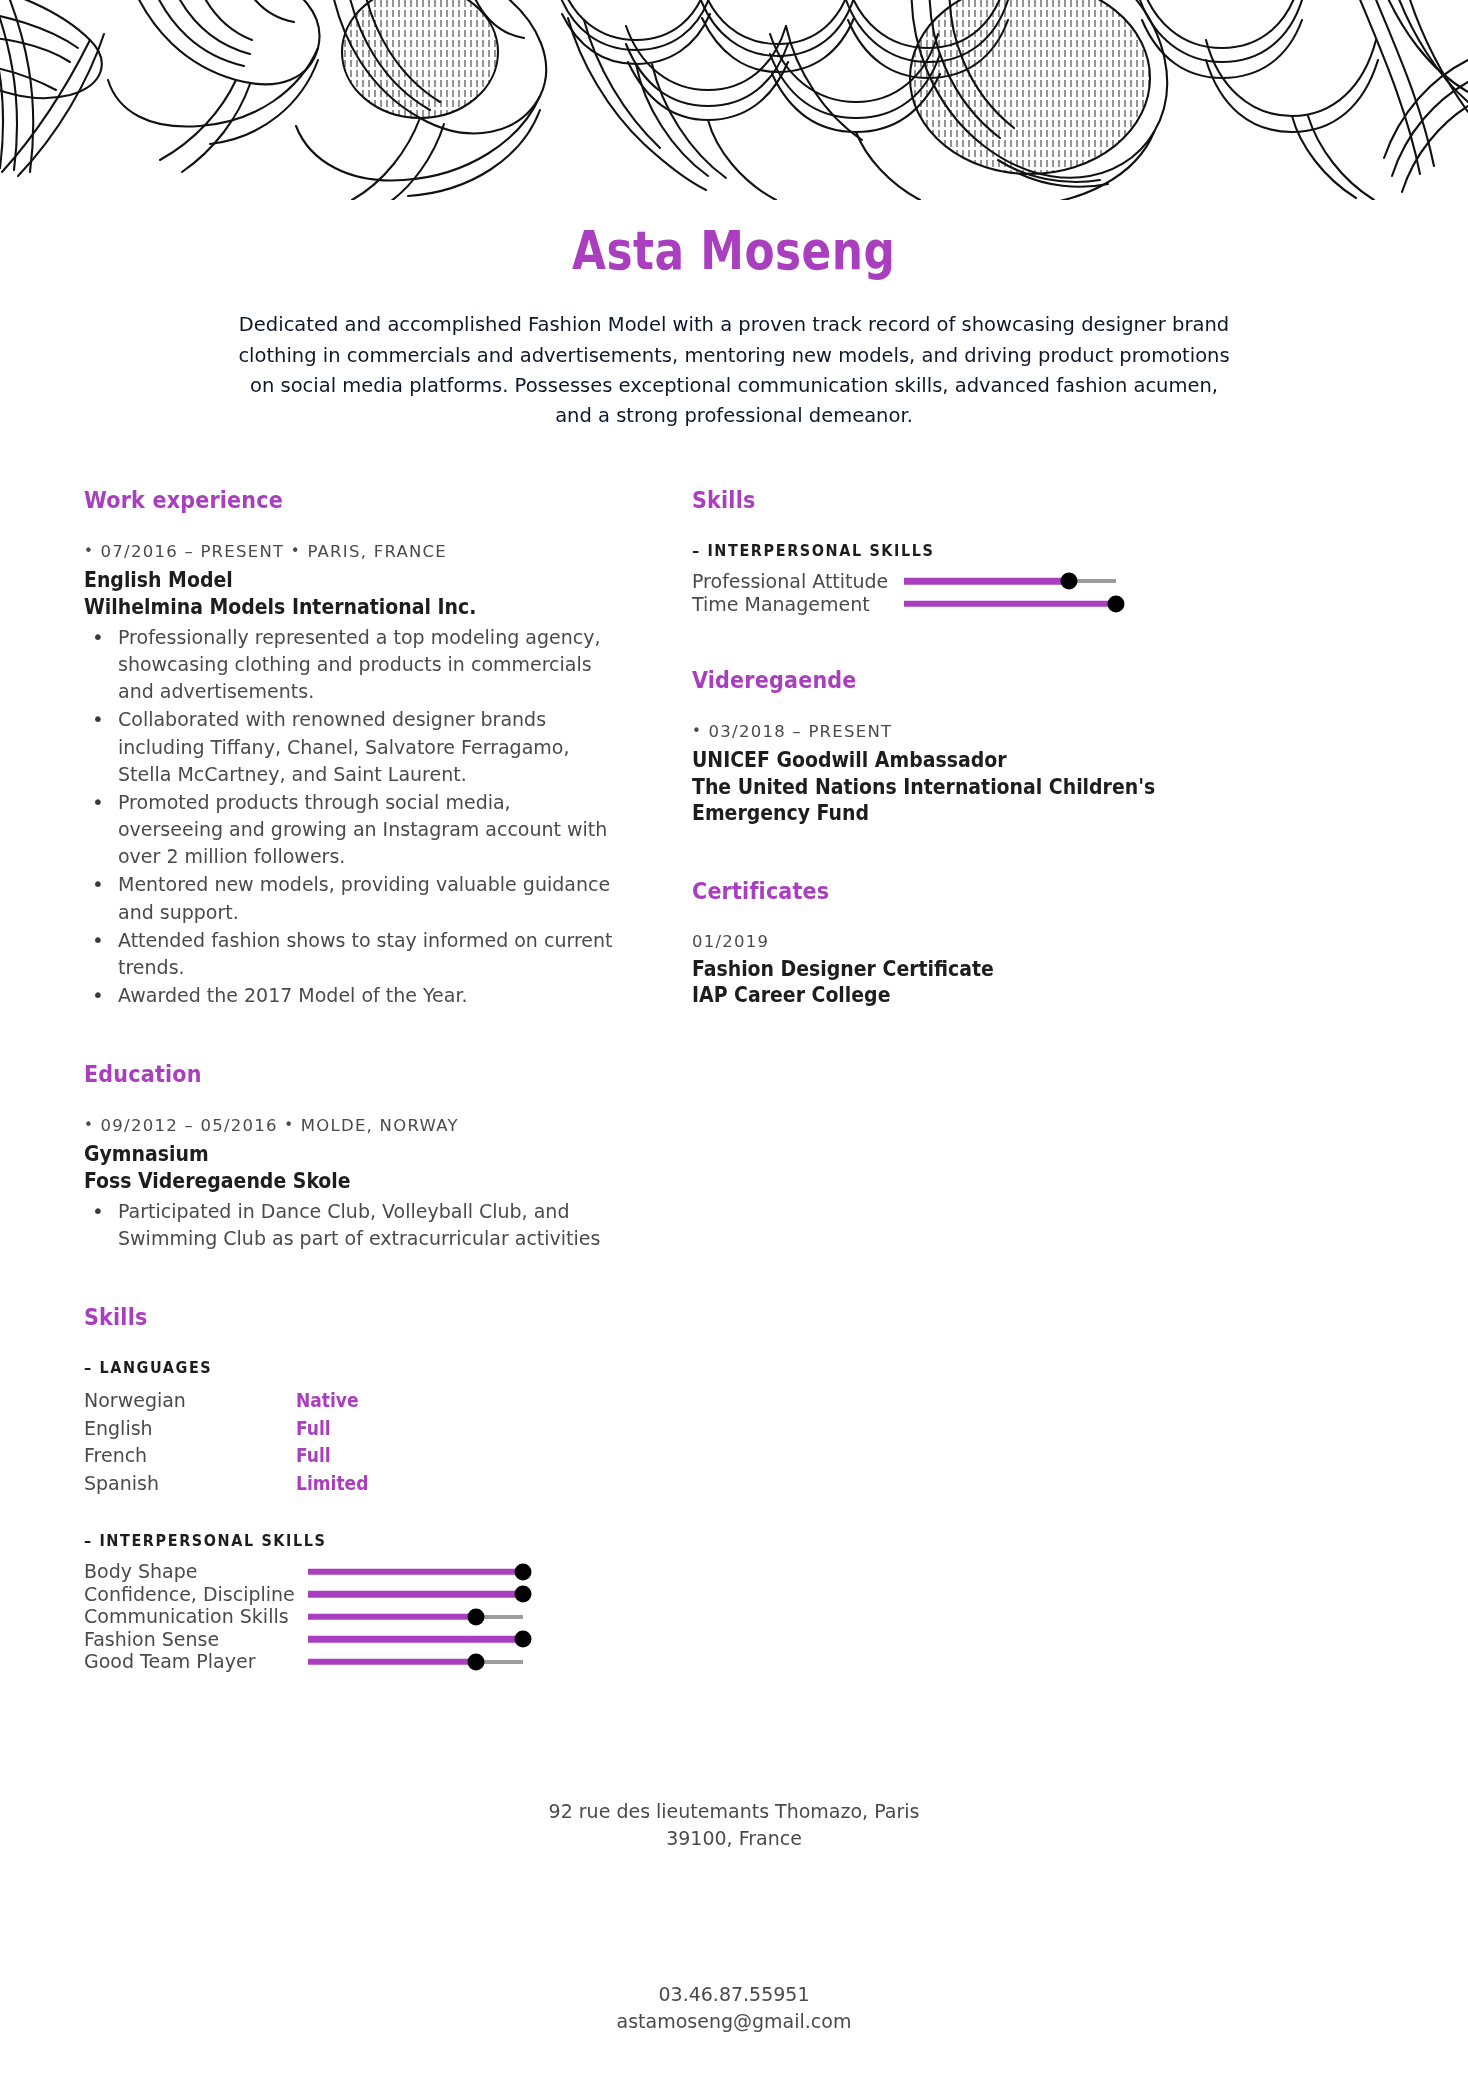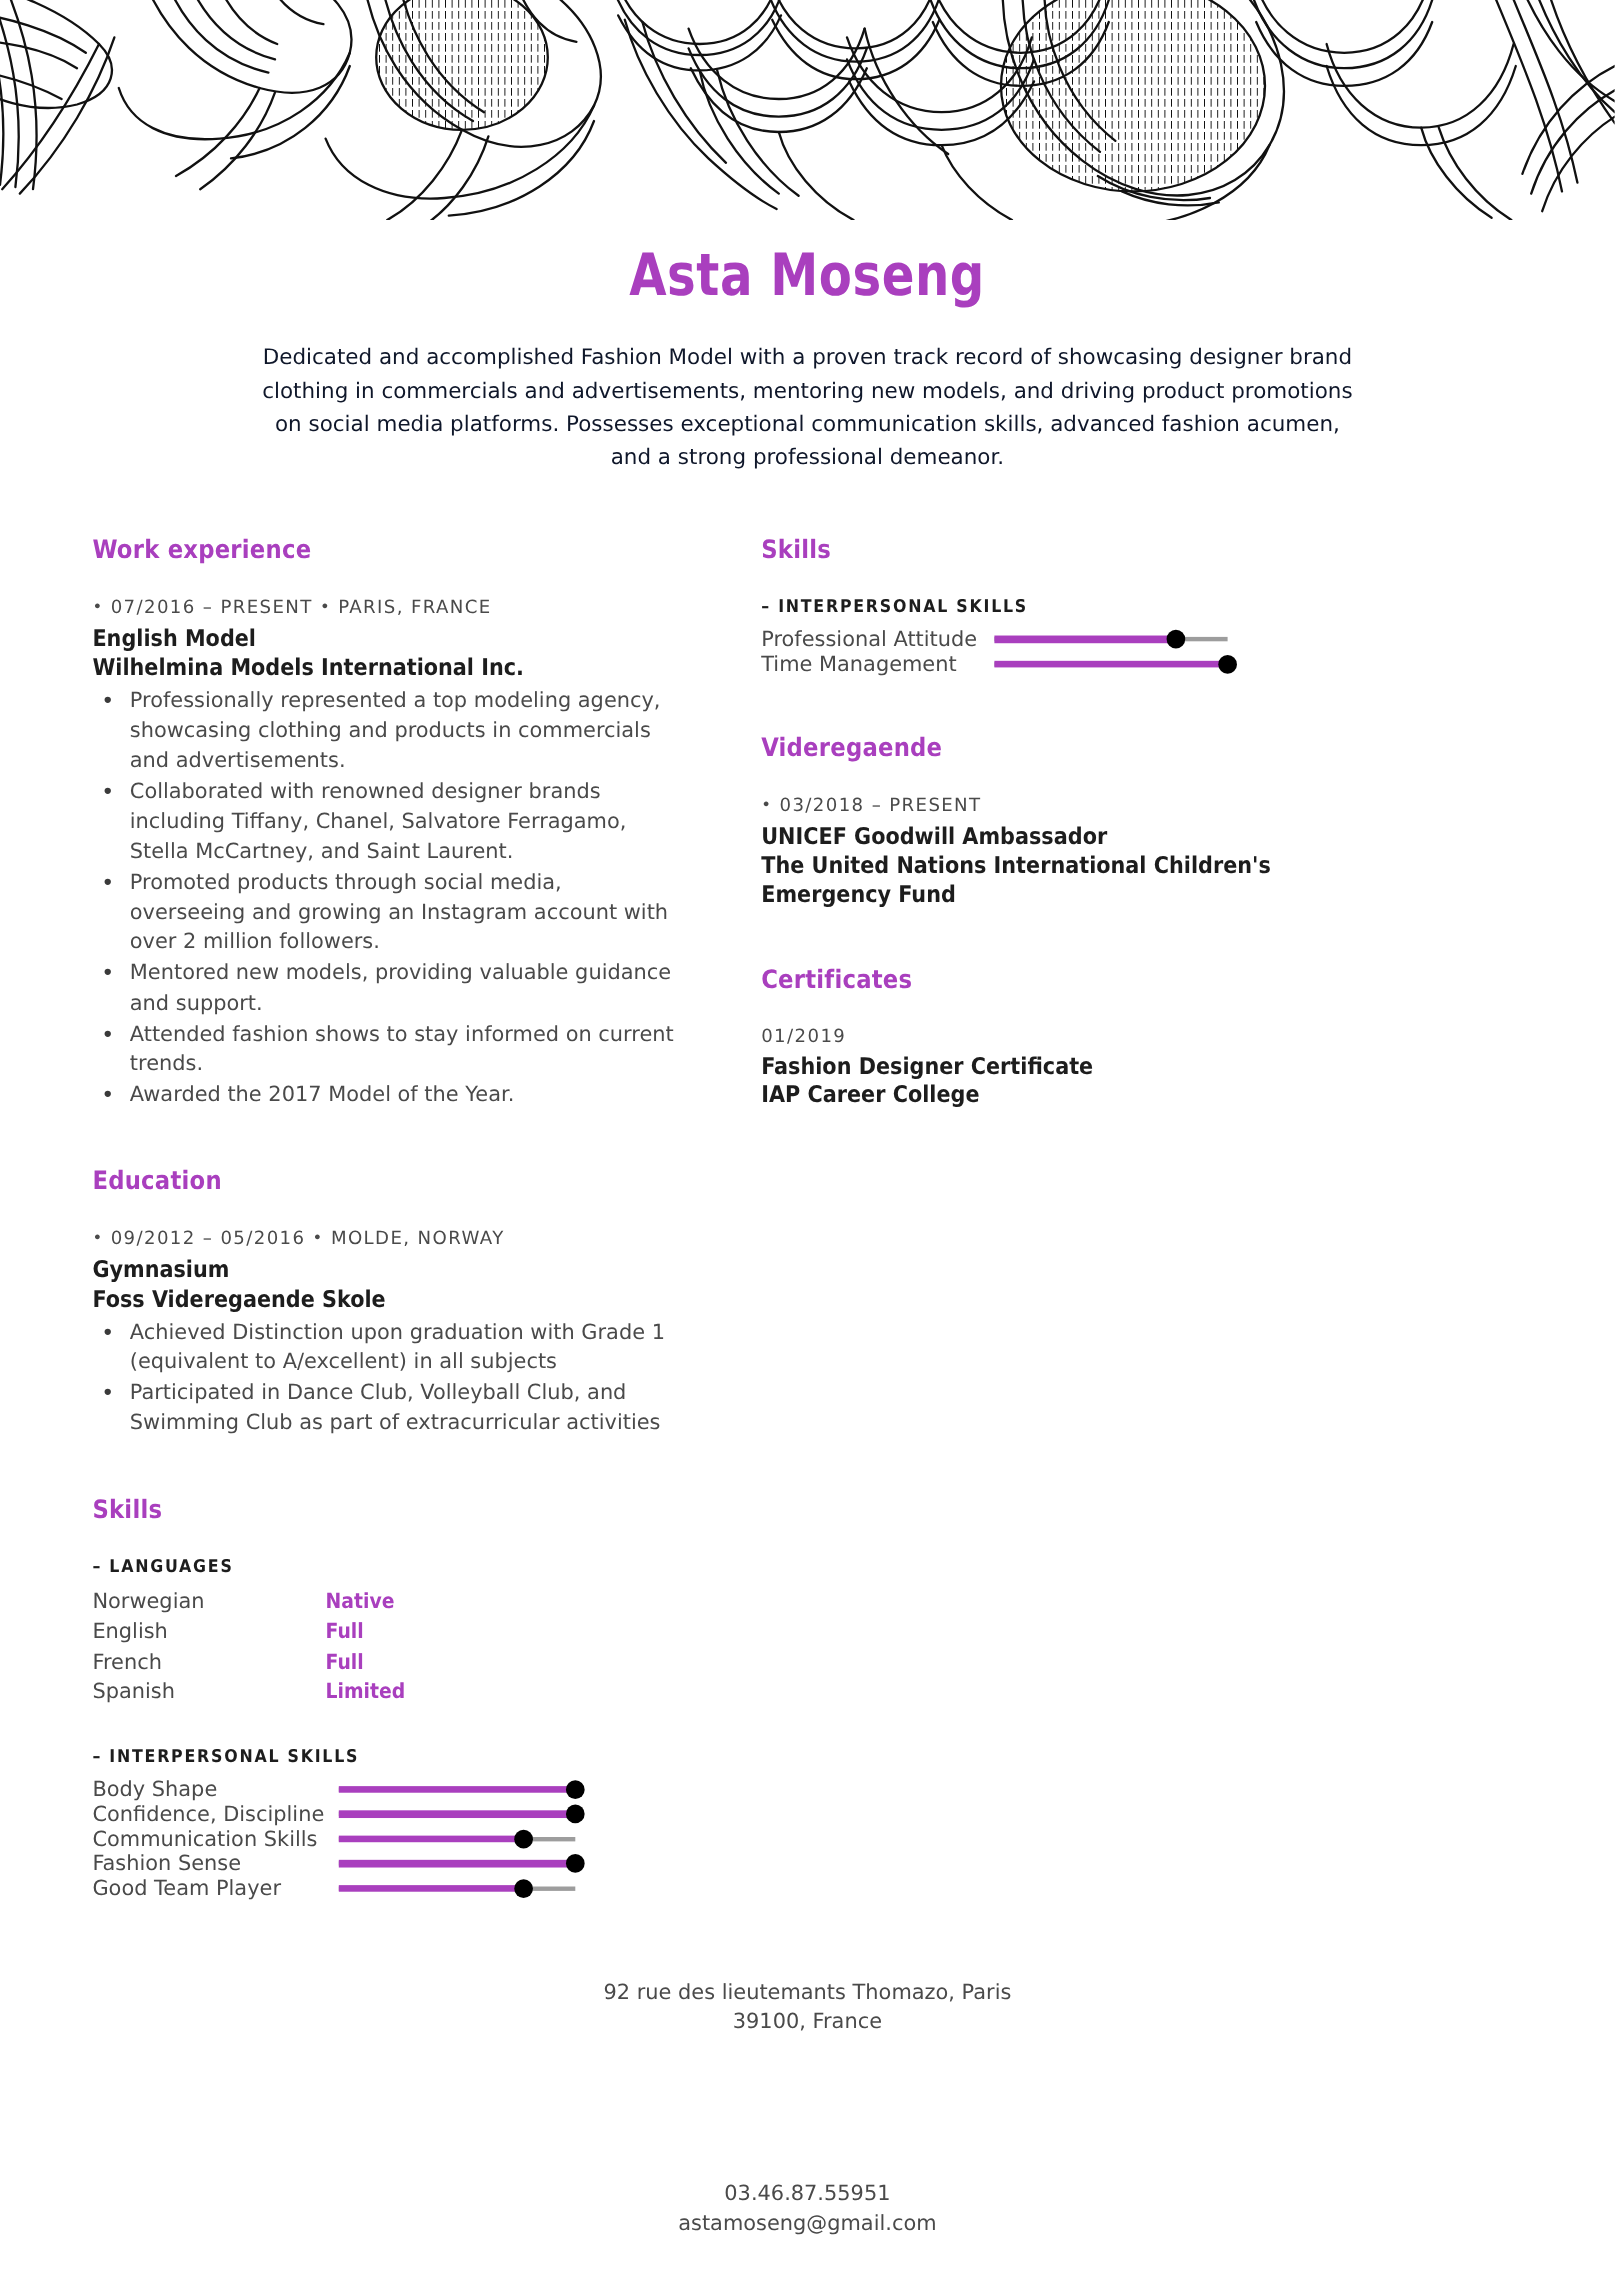--- a/index.html
+++ b/index.html
@@ -399,21 +399,20 @@
       <div class="entry">
         <div class="entry-meta">
           <span class="meta-dot">•</span>
           <span>09/2012 – 05/2016</span>
           <span class="meta-dot">•</span>
           <span>MOLDE, NORWAY</span>
         </div>
         <div class="entry-title">Gymnasium</div>
         <div class="entry-org">Foss Videregaende Skole</div>
         <ul class="bullets">
-          <li>Achieved Distinction upon graduation with Grade 1 (equivalent to A/excellent) in all subjects</li>
           <li>Participated in Dance Club, Volleyball Club, and Swimming Club as part of extracurricular activities</li>
         </ul>
       </div>
     </div>
 
     <div class="section">
       <div class="section-title">Skills</div>
 
       <div class="skill-group">
         <div class="sub-head">– LANGUAGES</div>

